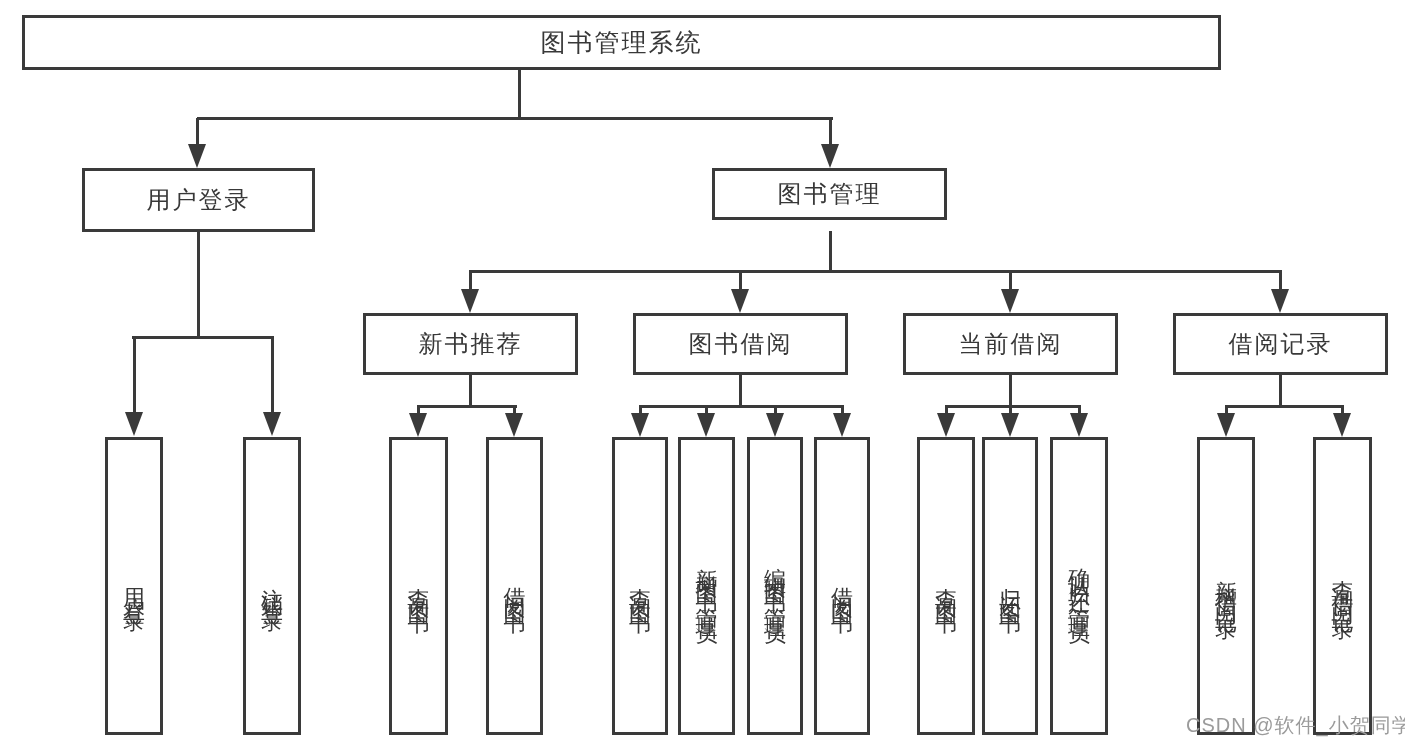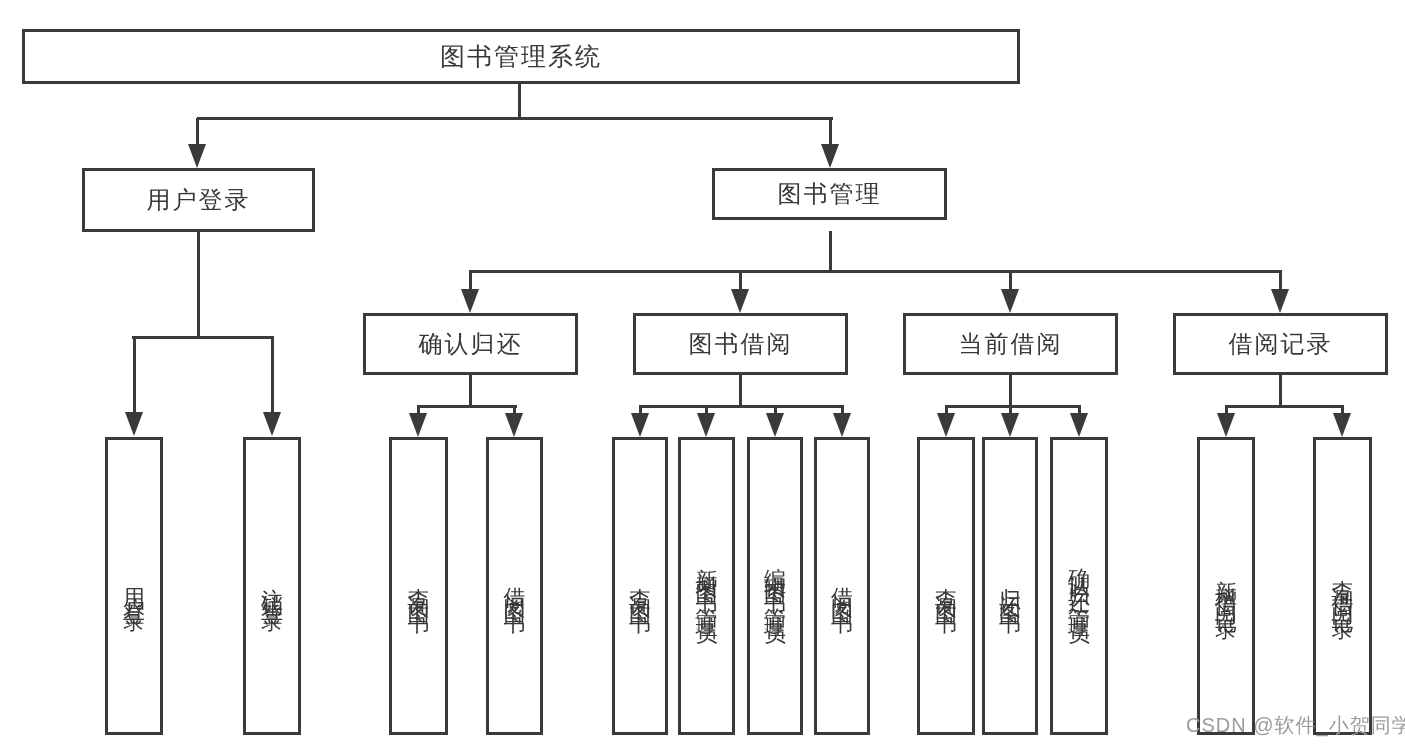--- a/index.html
+++ b/index.html
@@ -102,33 +102,33 @@
   <div class="v" style="left:1078px;top:407px;height:8px"></div>
   <div class="arr" style="left:1070px;top:413px"></div>
 
   <div class="v" style="left:1279px;top:374px;height:33px"></div>
   <div class="h" style="left:1225px;top:405px;width:119px"></div>
   <div class="v" style="left:1225px;top:407px;height:8px"></div>
   <div class="arr" style="left:1217px;top:413px"></div>
   <div class="v" style="left:1341px;top:407px;height:8px"></div>
   <div class="arr" style="left:1333px;top:413px"></div>
 
-  <div class="box root" style="left:22px;top:29px;width:998px;height:55px">
+  <div class="box root" style="left:22px;top:15px;width:1199px;height:55px">
     <span>图书管理系统</span>
   </div>
 
   <div class="box" style="left:82px;top:168px;width:233px;height:64px">
     <span>用户登录</span>
   </div>
   <div class="box" style="left:712px;top:168px;width:235px;height:52px">
     <span>图书管理</span>
   </div>
 
   <div class="box" style="left:363px;top:313px;width:215px;height:62px">
-    <span>确认归还</span>
+    <span>新书推荐</span>
   </div>
   <div class="box" style="left:903px;top:313px;width:215px;height:62px">
     <span>当前借阅</span>
   </div>
   <div class="box" style="left:633px;top:313px;width:215px;height:62px">
     <span>图书借阅</span>
   </div>
   <div class="box" style="left:1173px;top:313px;width:215px;height:62px">
     <span>借阅记录</span>
   </div>

